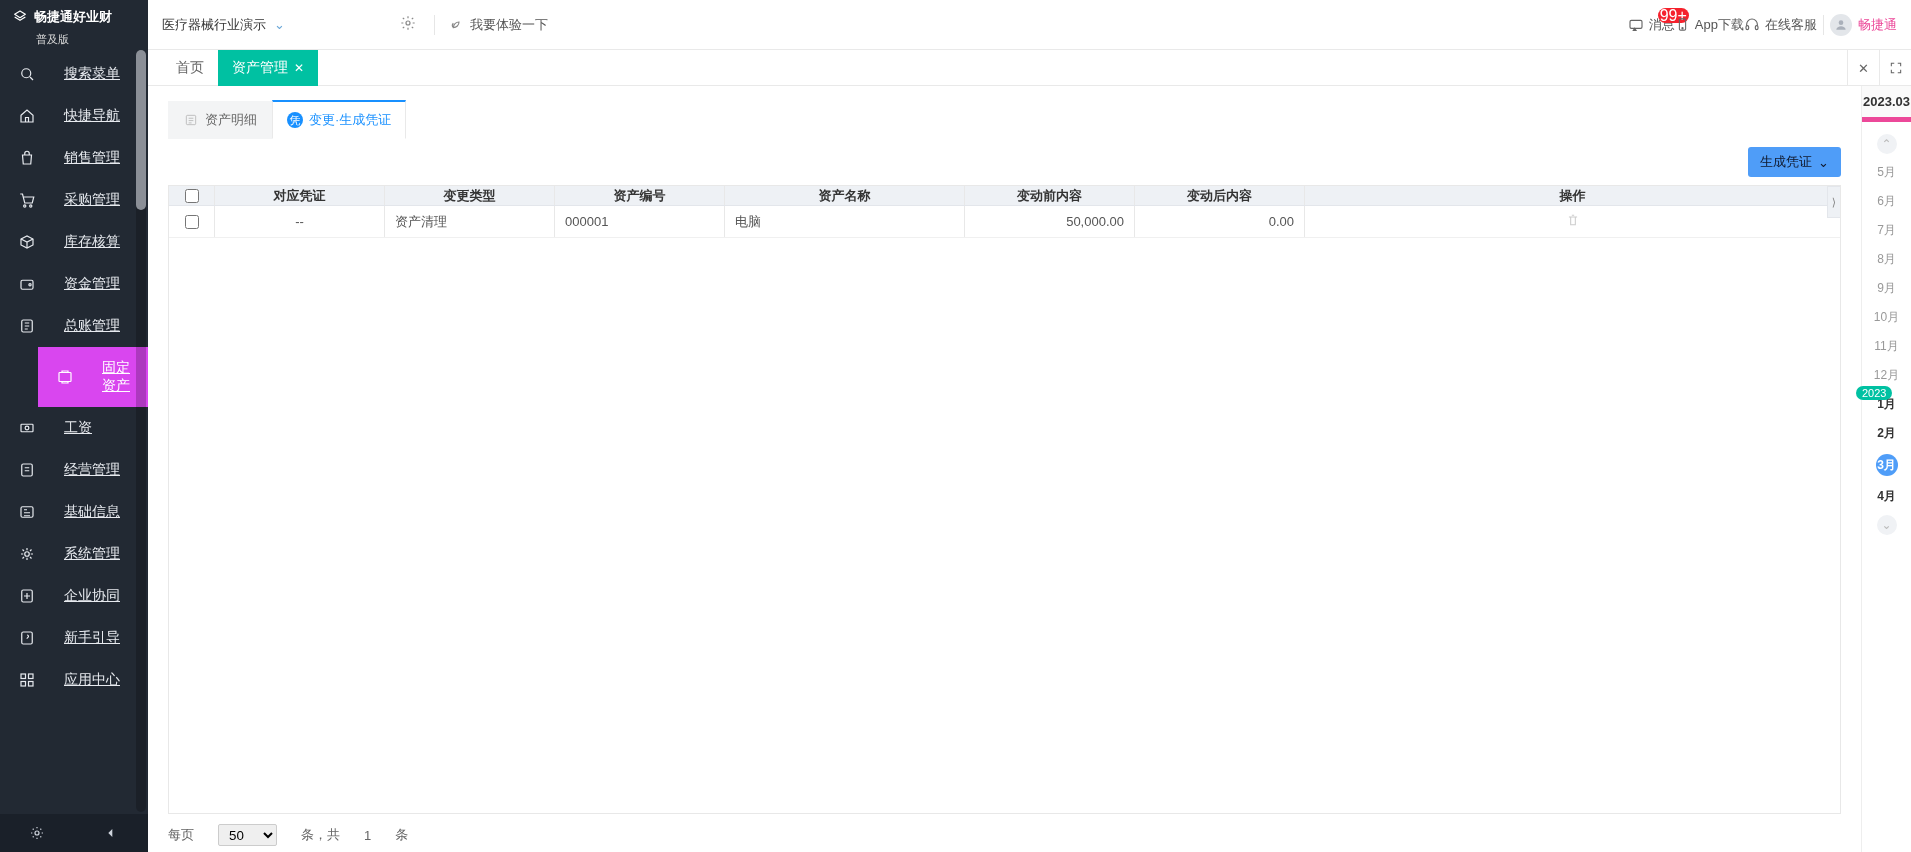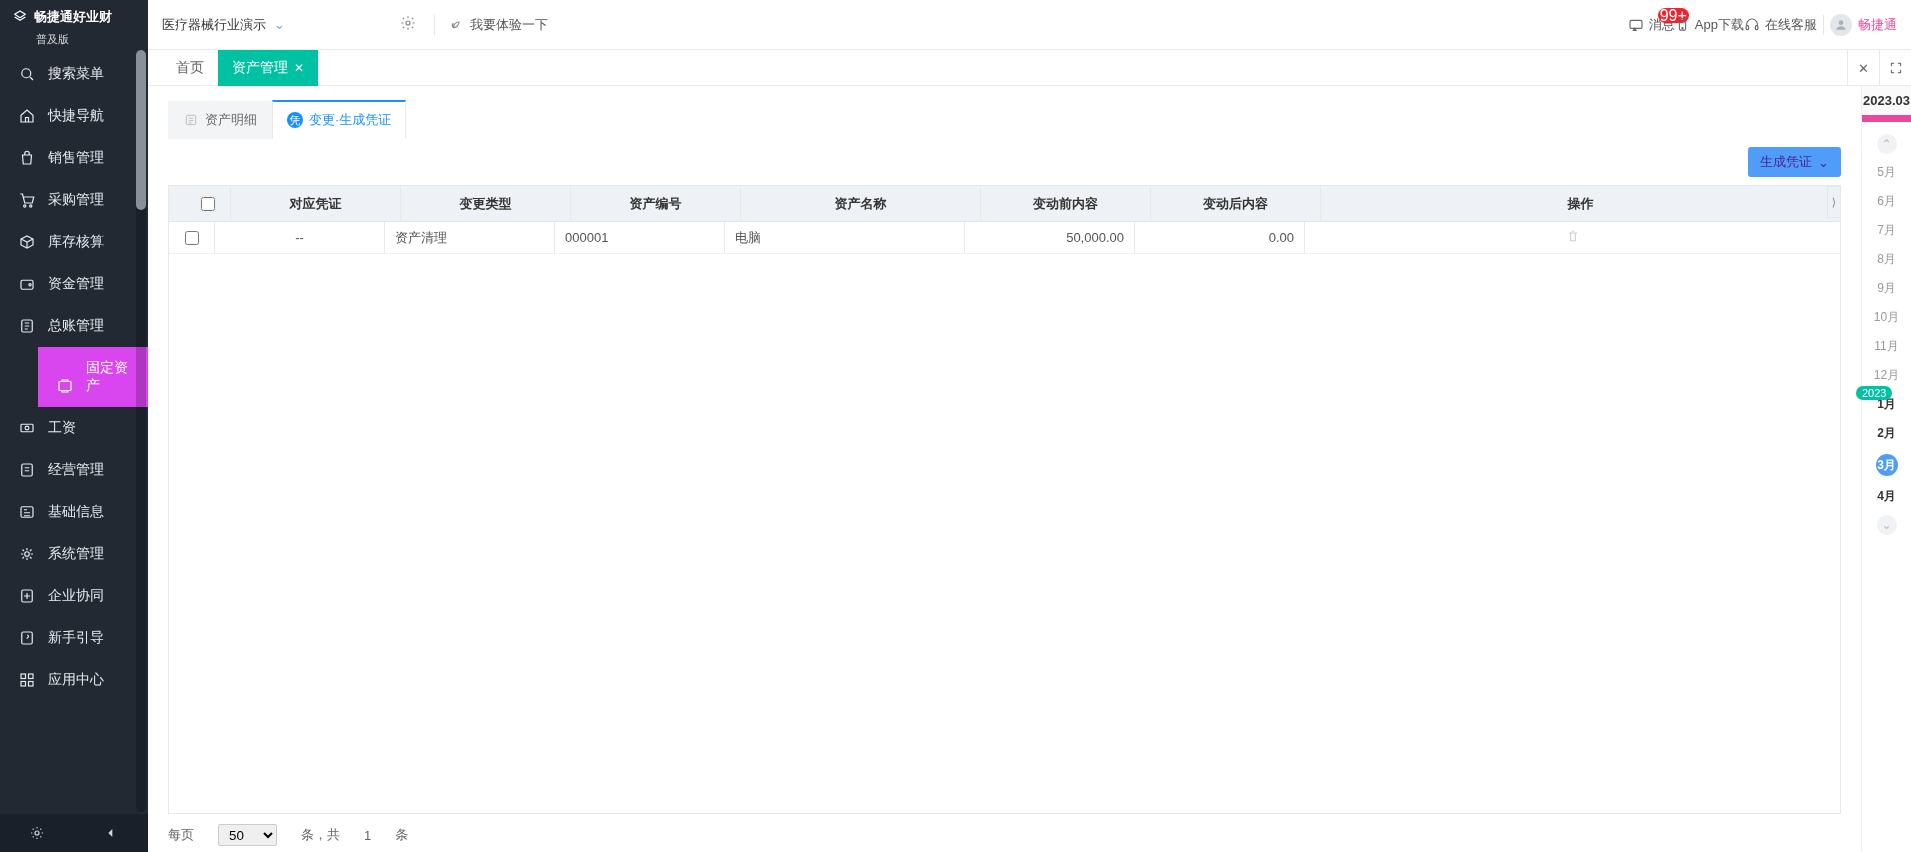--- a/index.html
+++ b/index.html
@@ -6,21 +6,21 @@
 body { font-family: "Microsoft YaHei", -apple-system, sans-serif; font-size: 13px; color: #333; overflow: hidden; }
 .app { display: flex; height: 100vh; }
 
 
 .sidebar { width: 148px; background: #222933; color: #dadee6; display: flex; flex-direction: column; flex-shrink: 0; position: relative; }
 .logo-area { padding: 8px 12px 6px; display: flex; align-items: center; gap: 6px; color: #fff; font-weight: 700; font-size: 13px; }
 .logo-mark { width: 16px; height: 16px; display: inline-flex; align-items: center; justify-content: center; }
 .logo-mark svg { width: 16px; height: 16px; }
 .edition { padding: 0 0 6px 36px; color: #d9d9d9; font-size: 11px; }
 .nav { flex: 1; overflow: auto; }
-.nav-item { display: flex; align-items: flex-end; gap: 12px; padding: 12px 18px; color: #e7eaef; font-size: 14px; cursor: pointer; }
+.nav-item { display: flex; align-items: center; gap: 28px; padding: 12px 18px; color: #e7eaef; font-size: 14px; cursor: pointer; text-decoration: underline; }
 .nav-item.active { background: #d946ef; color: #fff; margin-left: 38px; }
 .nav-icon { width: 18px; height: 18px; display: inline-flex; align-items: center; justify-content: center; flex-shrink: 0; }
 .nav-icon svg { width: 18px; height: 18px; fill: none; stroke: currentColor; stroke-width: 1.6; }
 .side-scroll-track { position: absolute; right: 2px; top: 50px; bottom: 40px; width: 10px; background: rgba(0,0,0,0.2); border-radius: 5px; }
 .side-scroll-thumb { background: #8b8f97; width: 100%; height: 160px; border-radius: 5px; }
 .sidebar-footer { height: 38px; display: flex; background: #1a2029; }
 .sidebar-footer .fbtn { flex: 1; display: flex; align-items: center; justify-content: center; cursor: pointer; color: #cfd4dd; }
 
 
 .main { flex: 1; display: flex; flex-direction: column; min-width: 0; }
@@ -49,24 +49,24 @@
 
 .subtabs { display: flex; align-items: center; }
 .subtab { display: flex; align-items: center; gap: 6px; padding: 9px 14px; border: 1px solid transparent; background: #f3f4f5; color: #666; cursor: pointer; font-size: 13px; }
 .subtab + .subtab { margin-left: 0; }
 .subtab.active { background: #fff; border-color: #e9e9e9; border-bottom-color: #fff; color: #1890ff; border-top: 2px solid #1890ff; }
 .subtab .sticon { width: 16px; height: 16px; display: inline-flex; align-items: center; justify-content: center; }
 .subtab.active .sticon-round { background: #1890ff; color: #fff; border-radius: 50%; width: 16px; height:16px; font-size: 11px; display: inline-flex; align-items: center; justify-content: center;}
 .subtab:not(.active) .sticon svg { stroke: #999; fill: none; }
 
 .toolbar { display: flex; justify-content: flex-end; padding: 8px 0; }
-.btn-primary { background: #4f9df8; color: #4c1d95; border: none; padding: 6px 12px; border-radius: 3px; display: flex; align-items: center; gap: 6px; cursor: pointer; font-size: 13px; }
+.btn-primary { background: #4f9df8; color: #0f172a; border: none; padding: 6px 12px; border-radius: 3px; display: flex; align-items: center; gap: 6px; cursor: pointer; font-size: 13px; }
 
 .table { border: 1px solid #e8e8e8; flex: 1; overflow: auto; position: relative; }
-.thead { display: flex; background: #eef1f5; color: #333; border-bottom: 1px solid #e3e6eb; font-size: 13px; height: 36px; align-items: stretch; padding-left: 16px; }
+.thead { display: flex; background: #eef1f5; color: #333; border-bottom: 1px solid #e3e6eb; font-size: 13px; height: 20px; align-items: stretch; }
 .th, .td { padding: 7px 10px; border-right: 1px solid #e8e8e8; overflow: hidden; text-overflow: ellipsis; white-space: nowrap; display:flex; align-items:center;}
 .th { font-weight: 600; justify-content:center;}
 .th:last-child, .td:last-child { border-right: none; }
 .col-chk { width: 46px; justify-content:center; }
 .col-a { width: 170px; justify-content:center;}
 .col-b { width: 170px; }
 .col-c { width: 170px; }
 .col-d { width: 240px; }
 .col-e { width: 170px; justify-content:flex-end;}
 .col-f { width: 170px; justify-content:flex-end;}
@@ -75,21 +75,21 @@
 .td { color: #555; }
 .td.center{justify-content:center;}
 .td.right{justify-content:flex-end;}
 .collapse-handle { position: absolute; top: 0; right: -1px; width: 14px; height: 32px; background: #eef1f5; border: 1px solid #e3e6eb; display: flex; align-items: center; justify-content: center; color: #888; cursor: pointer; font-size: 11px; z-index:2;}
 
 .pager { display: flex; align-items: center; gap: 24px; padding: 10px 0 0; color: #666; font-size: 13px;}
 .pager select { border: 1px solid #ccc; padding: 2px 16px 2px 6px; border-radius: 2px; height: 22px; appearance: auto;}
 
 
 .datepanel { width: 50px; display: flex; flex-direction: column; align-items: stretch; border-left: 1px solid #eee; background: #fff; font-size: 12px; }
-.dp-year { height: 36px; border-bottom: 7px solid #ec4899; display: flex; align-items: center; justify-content: center; font-weight: 600; color: #333; font-size: 13px; background:#fafafa;}
+.dp-year { height: 36px; border-bottom: 5px solid #ec4899; display: flex; align-items: center; justify-content: center; font-weight: 600; color: #333; font-size: 13px; background:#fafafa;}
 .dp-body { flex: 1; display: flex; flex-direction: column; align-items: center; padding: 8px 0; gap: 0; }
 .dp-arrow { width: 20px; height: 20px; border-radius: 50%; background: #f0f2f5; color: #bbb; display: flex; align-items: center; justify-content: center; margin: 4px 0; cursor: pointer; }
 .dp-month { padding: 6px 0; color: #999; cursor: pointer; width: 100%; text-align: center; }
 .dp-month.bold { color: #333; font-weight: 600; }
 .dp-month.sel { position:relative; }
 .dp-month.sel span { background: #4f9df8; color: #fff; border-radius: 50%; width: 22px; height: 22px; display: inline-flex; align-items: center; justify-content: center; }
 .dp-year-badge { background: #00c1a2; color: #fff; font-size: 11px; border-radius: 9px; padding: 1px 6px; position: absolute; left: -6px; top: -4px; }
 
 input[type=checkbox]{width:14px;height:14px;cursor:pointer;}
 </style>

